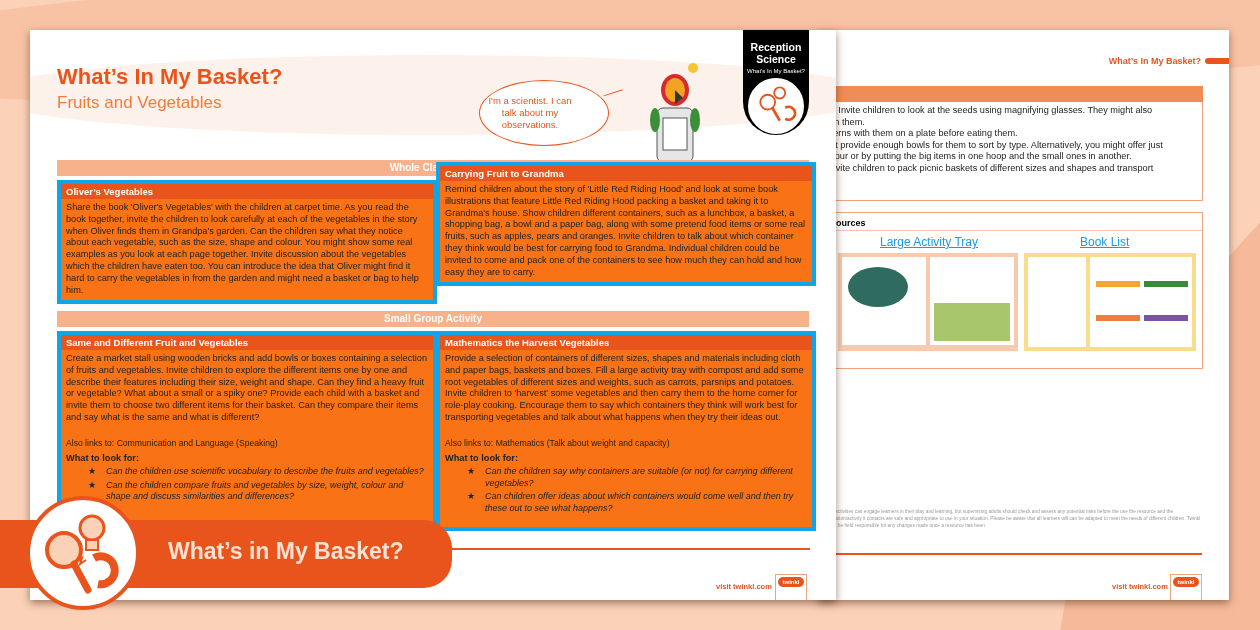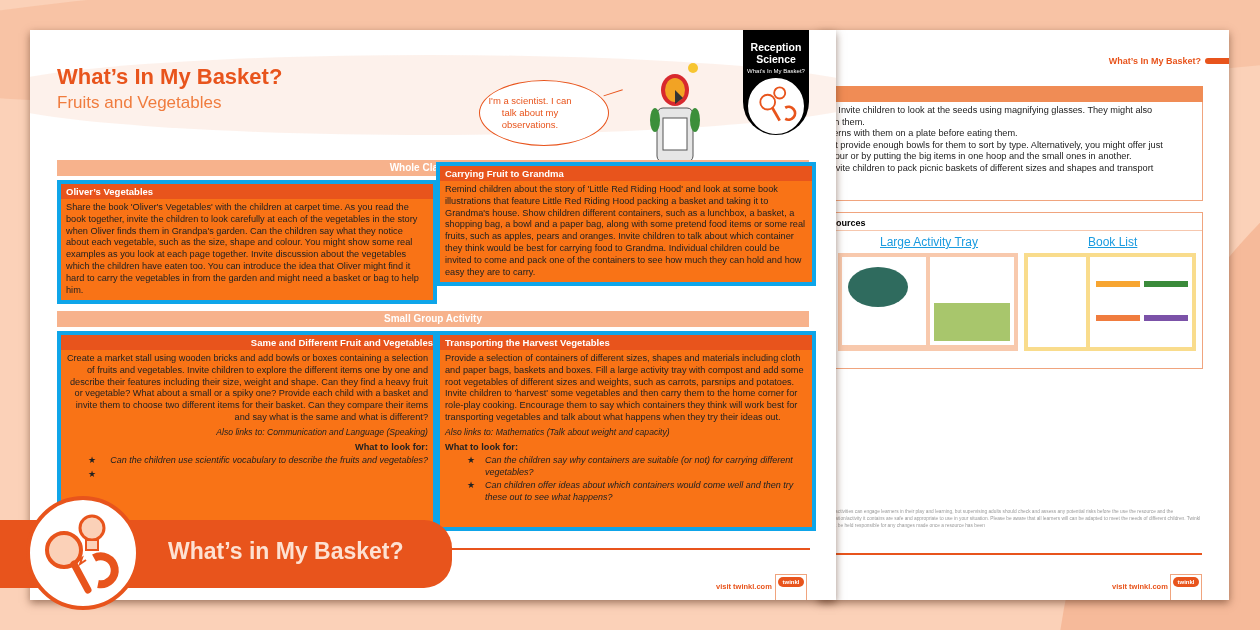--- a/index.html
+++ b/index.html
@@ -24,21 +24,21 @@
 
   .badge{position:absolute;left:713px;top:0;width:66px;height:105px;background:#000000;border-radius:0 0 33px 33px;text-align:center;color:#fff;}
   .badge .b1{font-weight:bold;font-size:10.5px;margin-top:11px;line-height:12px;}
   .badge .b2{font-size:6px;margin-top:3px;}
   .badge .circ{position:absolute;left:5px;top:48px;width:52px;height:52px;border-radius:50%;background:#fff;border:2px solid #fff;}
 
   .section-bar{position:absolute;left:27px;width:752px;height:16px;background:#f7b28c;color:#fff;font-weight:bold;font-size:10px;text-align:center;line-height:16px;}
   .card{position:absolute;border:4px solid #0ea5e9;background:#f97316;}
   .card .head{background:#e8541c;color:#fff;font-weight:bold;font-size:9.5px;height:15px;line-height:15px;padding-left:5px;}
   .card .body{font-size:9.2px;line-height:11.8px;color:#222;padding:3px 5px;}
-  .card .also{font-style:italic;font-size:8.6px;margin-top:3px;}
+  .card .also{font-size:8.6px;margin-top:14px;}
   .card .wtl{font-weight:bold;font-size:9.2px;margin-top:3px;}
   .card ul{margin:2px 0 0 0;padding-left:40px;list-style:none;}
   .card li{position:relative;font-style:italic;font-size:9px;line-height:11.5px;margin-bottom:2px;}
   .card li .star{position:absolute;left:-18px;top:0;font-style:normal;font-size:9px;}
 
   .footer-line{position:absolute;left:400px;top:518px;width:380px;height:2px;background:#e8541c;}
   .visit{position:absolute;left:686px;top:552px;color:#e8541c;font-size:7.5px;font-weight:bold;}
   .twinkl{position:absolute;left:745px;top:544px;width:30px;height:30px;border:1px solid #f0a47e;}
   .twinkl .cloud{background:#e8541c;color:#fff;font-size:6px;font-weight:bold;border-radius:6px;margin:2px;text-align:center;height:10px;line-height:10px;}
 
@@ -78,21 +78,21 @@
       <div class="p2-line">with them.</div>
       <div class="p2-line">atterns with them on a plate before eating them.</div>
       <div class="p2-line">ight provide enough bowls for them to sort by type. Alternatively, you might offer just</div>
       <div class="p2-line">colour or by putting the big items in one hoop and the small ones in another.</div>
       <div class="p2-line">. Invite children to pack picnic baskets of different sizes and shapes and transport</div>
     </div>
   </div>
   <div class="res-box">
     <div class="res-title">esources</div>
     <a class="res-link" style="left:62px">Large Activity Tray</a>
-    <a class="res-link" style="left:270px">Book List</a>
+    <a class="res-link" style="left:262px">Book List</a>
     <div class="thumb" style="left:20px;width:180px;background:#f8c9ad;">
       <div style="position:absolute;left:4px;top:4px;width:84px;height:88px;background:#fff;"></div>
       <div style="position:absolute;left:10px;top:14px;width:60px;height:40px;border-radius:50%;background:#2f6b5e;"></div>
       <div style="position:absolute;left:92px;top:4px;width:84px;height:88px;background:#fff;"></div>
       <div style="position:absolute;left:96px;top:50px;width:76px;height:38px;background:#a8c66c;"></div>
     </div>
     <div class="thumb" style="left:206px;width:172px;background:#f9dc8c;">
       <div style="position:absolute;left:4px;top:4px;width:58px;height:90px;background:#fff;"></div>
       <div style="position:absolute;left:66px;top:4px;width:102px;height:90px;background:#fff;"></div>
       <div style="position:absolute;left:72px;top:28px;width:44px;height:6px;background:#f7a531;"></div>
@@ -153,34 +153,34 @@
     <div class="head">Oliver’s Vegetables</div>
     <div class="body">Share the book 'Oliver's Vegetables' with the children at carpet time. As you read the book together, invite the children to look carefully at each of the vegetables in the story when Oliver finds them in Grandpa's garden. Can the children say what they notice about each vegetable, such as the size, shape and colour. You might show some real examples as you look at each page together. Invite discussion about the vegetables which the children have eaten too. You can introduce the idea that Oliver might find it hard to carry the vegetables in from the garden and might need a basket or bag to help him.</div>
   </div>
   <div class="card" style="left:406px;top:132px;width:372px;height:116px;">
     <div class="head">Carrying Fruit to Grandma</div>
     <div class="body">Remind children about the story of 'Little Red Riding Hood' and look at some book illustrations that feature Little Red Riding Hood packing a basket and taking it to Grandma's house. Show children different containers, such as a lunchbox, a basket, a shopping bag, a bowl and a paper bag, along with some pretend food items or some real fruits, such as apples, pears and oranges. Invite children to talk about which container they think would be best for carrying food to Grandma. Individual children could be invited to come and pack one of the containers to see how much they can hold and how easy they are to carry.</div>
   </div>
 
   <div class="section-bar" style="top:281px">Small Group Activity</div>
 
-  <div class="card" style="left:27px;top:301px;width:372px;height:192px;text-align:right;">
+  <div class="card" style="left:27px;top:301px;width:372px;height:192px;">
     <div class="head">Same and Different Fruit and Vegetables</div>
     <div class="body">
       <div>Create a market stall using wooden bricks and add bowls or boxes containing a selection of fruits and vegetables. Invite children to explore the different items one by one and describe their features including their size, weight and shape. Can they find a heavy fruit or vegetable? What about a small or a spiky one? Provide each child with a basket and invite them to choose two different items for their basket. Can they compare their items and say what is the same and what is different?</div>
       <div class="also">Also links to: Communication and Language (Speaking)</div>
       <div class="wtl">What to look for:</div>
       <ul>
         <li><span class="star">★</span><span>Can the children use scientific vocabulary to describe the fruits and vegetables?</span></li>
-        <li><span class="star">★</span></li>
+        <li><span class="star">★</span><span>Can the children compare fruits and vegetables by size, weight, colour and shape and discuss similarities and differences?</span></li>
       </ul>
     </div>
   </div>
   <div class="card" style="left:406px;top:301px;width:372px;height:192px;">
-    <div class="head">Transporting the Harvest Vegetables</div>
+    <div class="head">Mathematics the Harvest Vegetables</div>
     <div class="body">
       <div>Provide a selection of containers of different sizes, shapes and materials including cloth and paper bags, baskets and boxes. Fill a large activity tray with compost and add some root vegetables of different sizes and weights, such as carrots, parsnips and potatoes. Invite children to 'harvest' some vegetables and then carry them to the home corner for role-play cooking. Encourage them to say which containers they think will work best for transporting vegetables and talk about what happens when they try their ideas out.</div>
       <div class="also">Also links to: Mathematics (Talk about weight and capacity)</div>
       <div class="wtl">What to look for:</div>
       <ul>
         <li><span class="star">★</span><span>Can the children say why containers are suitable (or not) for carrying different vegetables?</span></li>
         <li><span class="star">★</span><span>Can children offer ideas about which containers would come well and then try these out to see what happens?</span></li>
       </ul>
     </div>
   </div>

